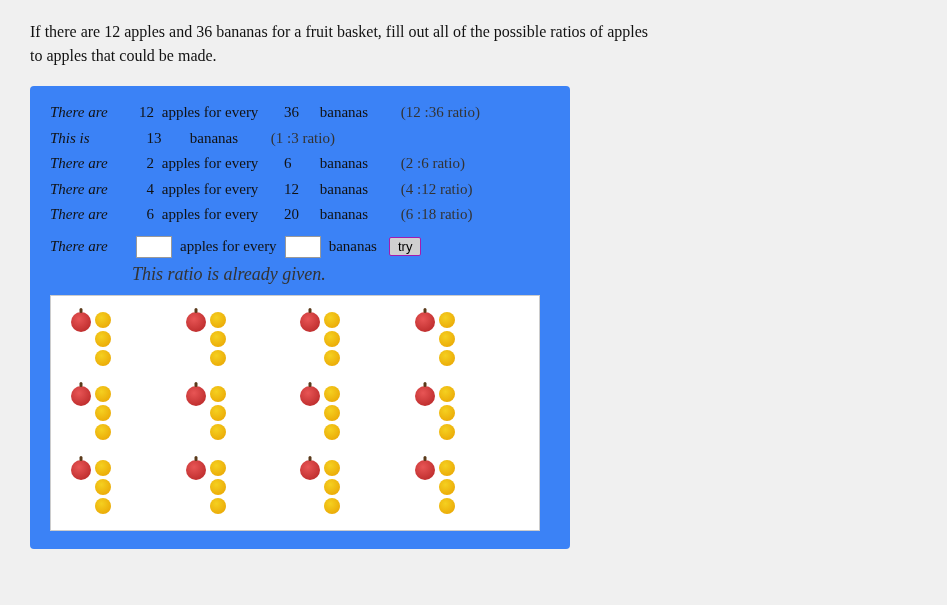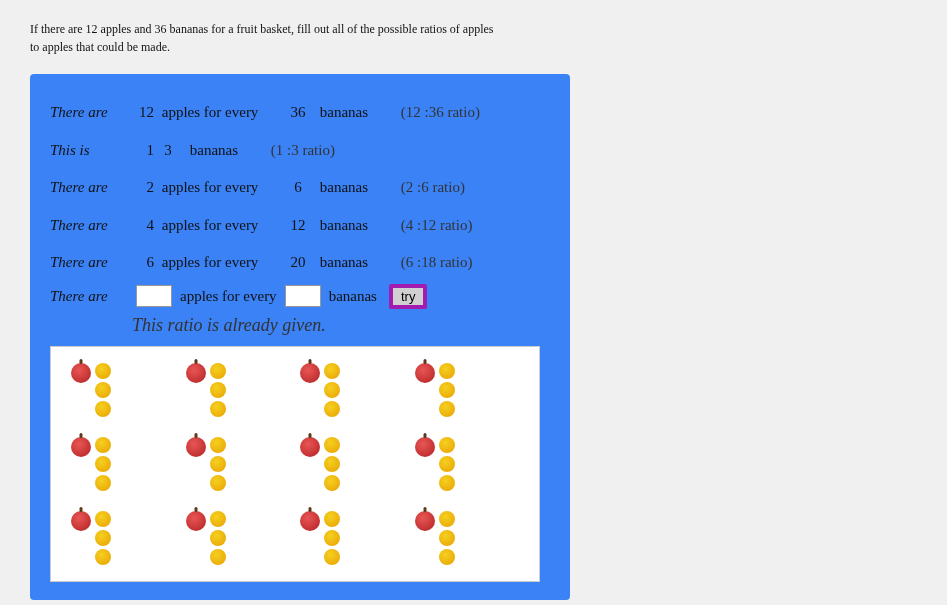--- a/index.html
+++ b/index.html
@@ -7,21 +7,21 @@
       font-family: Georgia, 'Times New Roman', serif;
       background: #f0f0f0;
       width: 947px;
       min-height: 605px;
       padding: 20px 30px;
       font-size: 15px;
       color: #111;
     }
 
     .problem-text {
-      font-size: 12px;
+      font-size: 16px;
       line-height: 1.5;
       margin-bottom: 18px;
       max-width: 860px;
     }
 
     .ratios-container {
       background: #3b82f6;
       border-radius: 4px;
       padding: 14px 20px 18px 20px;
       display: inline-block;
@@ -49,23 +49,22 @@
     }
 
     .ratio-row .unit {
       width: 130px;
       display: inline-block;
       padding-left: 4px;
     }
 
     .ratio-row .num2 {
       width: 28px;
-      text-align: center;
-      display: inline-block;
-      margin-top: 12px;
+      text-align: left;
+      display: inline-block;
     }
 
     .ratio-row .unit2 {
       display: inline-block;
       padding-left: 4px;
       width: 85px;
     }
 
     .ratio-row .ratio-label {
       color: #333;
@@ -88,21 +87,21 @@
       width: 36px;
       height: 22px;
       border: 1px solid #999;
       background: white;
       font-size: 14px;
       text-align: center;
     }
 
     .try-btn {
       background: #d0d0d0;
-      border: 4px solid #a21caf;
+      border: 1px solid #a21caf;
       padding: 1px 8px;
       font-size: 13px;
       cursor: pointer;
       border-radius: 2px;
       margin-left: 4px;
     }
 
     .already-given {
       font-style: italic;
       font-size: 18px;

